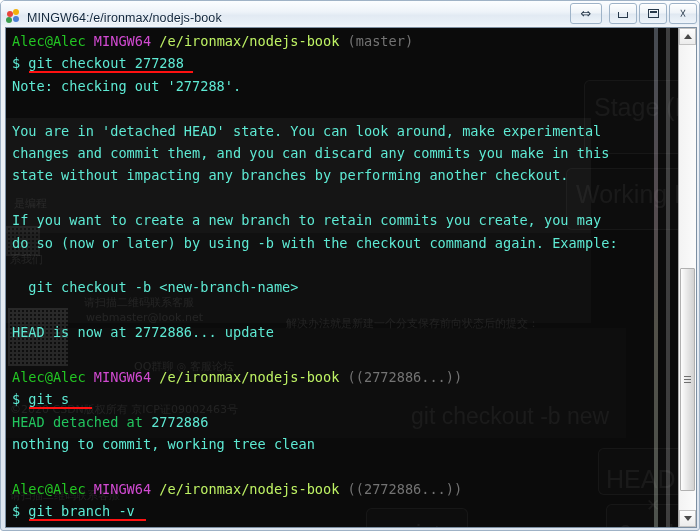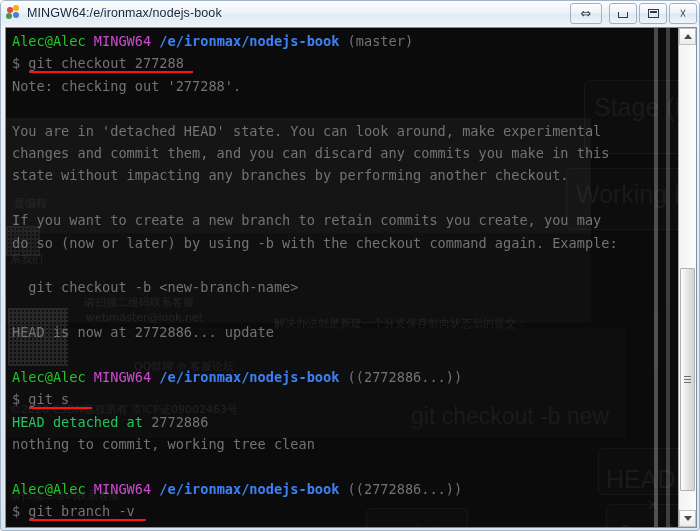--- a/index.html
+++ b/index.html
@@ -15,21 +15,21 @@
     background:linear-gradient(180deg,#f2f5f9 0%,#e6ecf3 55%,#dde5ef 100%);
     border:1px solid #9fb2c6;
     border-radius:5px 5px 3px 3px;
     box-sizing:border-box;
     overflow:hidden;
   }
 
   
   .titlebar{
     position:absolute;left:0;top:0;width:700px;height:24px;
-    display:flex;align-items:center;
+    display:flex;align-items:flex-end;
     background:linear-gradient(180deg,#fbfdff 0%,#eef3f9 45%,#e2eaf3 60%,#eaf1f8 100%);
   }
   .tb-icon{
     width:16px;height:16px;margin-left:5px;margin-right:5px;position:relative;flex:0 0 auto;
   }
   .tb-icon i{position:absolute;width:6px;height:6px;border-radius:50%;}
   .tb-icon i:nth-child(1){background:#e8453c;left:1px;top:2px;}
   .tb-icon i:nth-child(2){background:#f2b10b;left:7px;top:0px;}
   .tb-icon i:nth-child(3){background:#3b9c4d;left:0px;top:8px;}
   .tb-icon i:nth-child(4){background:#4b7fd4;left:7px;top:7px;}
@@ -96,24 +96,24 @@
     font-family:"DejaVu Sans Mono","Liberation Mono",monospace;
     font-size:13.6px;
     line-height:22.4px;
     color:#d6d6d6;
     white-space:pre;
     letter-spacing:0px;
   }
   .ln{height:22.4px;position:relative;}
   .c-green{color:#23c623;margin-top:24px;}
   .c-magenta{color:#d14ad1;margin-top:28px;}
-  .c-yellow{color:#3b82f6;font-weight:bold;}
+  .c-yellow{color:#bef264;}
   .c-cyan{color:#737373;}
   .c-red{color:#22c55e;}
-  .c-white{color:#737373;}
+  .c-white{color:#5eead4;}
   .ul{position:absolute;height:2px;background:#ff1111;}
 
   
   .sb{
     position:absolute;right:0;top:0;width:18px;bottom:0;
     background:linear-gradient(90deg,#f3f3f3,#fbfbfb);
     border-left:1px solid #a9a9a9;
     box-sizing:border-box;
   }
   .sb-btn{
@@ -190,21 +190,21 @@
             <div class="wm" style="left: 600px; top: 437px; font-size: 25px;">HEAD</div>
             <div class="wm" style="left: 613px; top: 493px; font-size: 23px;">2eecb</div>
             <div class="wm" style="left: 378px; top: 493px; font-size: 23px;">maint</div>
             <div class="wm" style="left: 640px; top: 467px; font-size: 17px;">✕</div>
           </div>
         <div id="cjk-layer">
             <div class="cn" style="left: 8px; top: 168px;">是编程</div>
             <div class="cn" style="left: 4px; top: 224px;">系我们</div>
             <div class="cn" style="left: 78px; top: 267px;">请扫描二维码联系客服</div>
             <div class="cn" style="left: 80px; top: 283px;">webmaster@look.net</div>
-            <div class="cn" style="left: 268px; top: 288px; text-align: center;">解决办法就是新建一个分支保存前向状态后的提交：</div>
+            <div class="cn" style="left: 280px; top: 288px; text-align: center;">解决办法就是新建一个分支保存前向状态后的提交：</div>
             <div class="cn" style="left: 80px; top: 331px; margin-left: 48px;">QQ群聊 ◎ 客服论坛</div>
             <div class="cn" style="left: 4px; top: 374px;">©2020 CSDN版权所有 京ICP证09002463号</div>
             <div class="cn" style="left: 4px; top: 460px;">请扫描二维码联系客服</div>
           </div>
       </div>
 
       <div class="lines" id="lines"><div class="ln"><span class="c-green">Alec@Alec</span><span class="c-white"> </span><span class="c-magenta">MINGW64</span><span class="c-white"> </span><span class="c-yellow">/e/ironmax/nodejs-book</span><span class="c-white"> </span><span class="c-cyan">(master)</span></div><div class="ln"><span class="c-white">$ git checkout 277288</span><span class="ul" style="left: 17px; width: 164px; top: 19px;"></span></div><div class="ln"><span class="c-white">Note: checking out '277288'.</span></div><div class="ln"><span class="c-white"></span></div><div class="ln"><span class="c-white">You are in 'detached HEAD' state. You can look around, make experimental</span></div><div class="ln"><span class="c-white">changes and commit them, and you can discard any commits you make in this</span></div><div class="ln"><span class="c-white">state without impacting any branches by performing another checkout.</span></div><div class="ln"><span class="c-white"></span></div><div class="ln"><span class="c-white">If you want to create a new branch to retain commits you create, you may</span></div><div class="ln"><span class="c-white">do so (now or later) by using -b with the checkout command again. Example:</span></div><div class="ln"><span class="c-white"></span></div><div class="ln"><span class="c-white">  git checkout -b &lt;new-branch-name&gt;</span></div><div class="ln"><span class="c-white"></span></div><div class="ln"><span class="c-white">HEAD is now at 2772886... update</span></div><div class="ln"><span class="c-white"></span></div><div class="ln"><span class="c-green">Alec@Alec</span><span class="c-white"> </span><span class="c-magenta">MINGW64</span><span class="c-white"> </span><span class="c-yellow">/e/ironmax/nodejs-book</span><span class="c-white"> </span><span class="c-cyan">((2772886...))</span></div><div class="ln"><span class="c-white">$ git s</span><span class="ul" style="left: 17px; width: 63px; top: 19px;"></span></div><div class="ln"><span class="c-red">HEAD detached at</span><span class="c-white"> 2772886</span></div><div class="ln"><span class="c-white">nothing to commit, working tree clean</span></div><div class="ln"><span class="c-white"></span></div><div class="ln"><span class="c-green">Alec@Alec</span><span class="c-white"> </span><span class="c-magenta">MINGW64</span><span class="c-white"> </span><span class="c-yellow">/e/ironmax/nodejs-book</span><span class="c-white"> </span><span class="c-cyan">((2772886...))</span></div><div class="ln"><span class="c-white">$ git branch -v</span><span class="ul" style="left: 17px; width: 117px; top: 19px;"></span></div><div class="ln"><span class="c-white">* </span><span class="c-green">(HEAD detached at 2772886)</span><span class="c-white"> 2772886 update</span></div></div>
     </div>
 
     <div class="sb">

